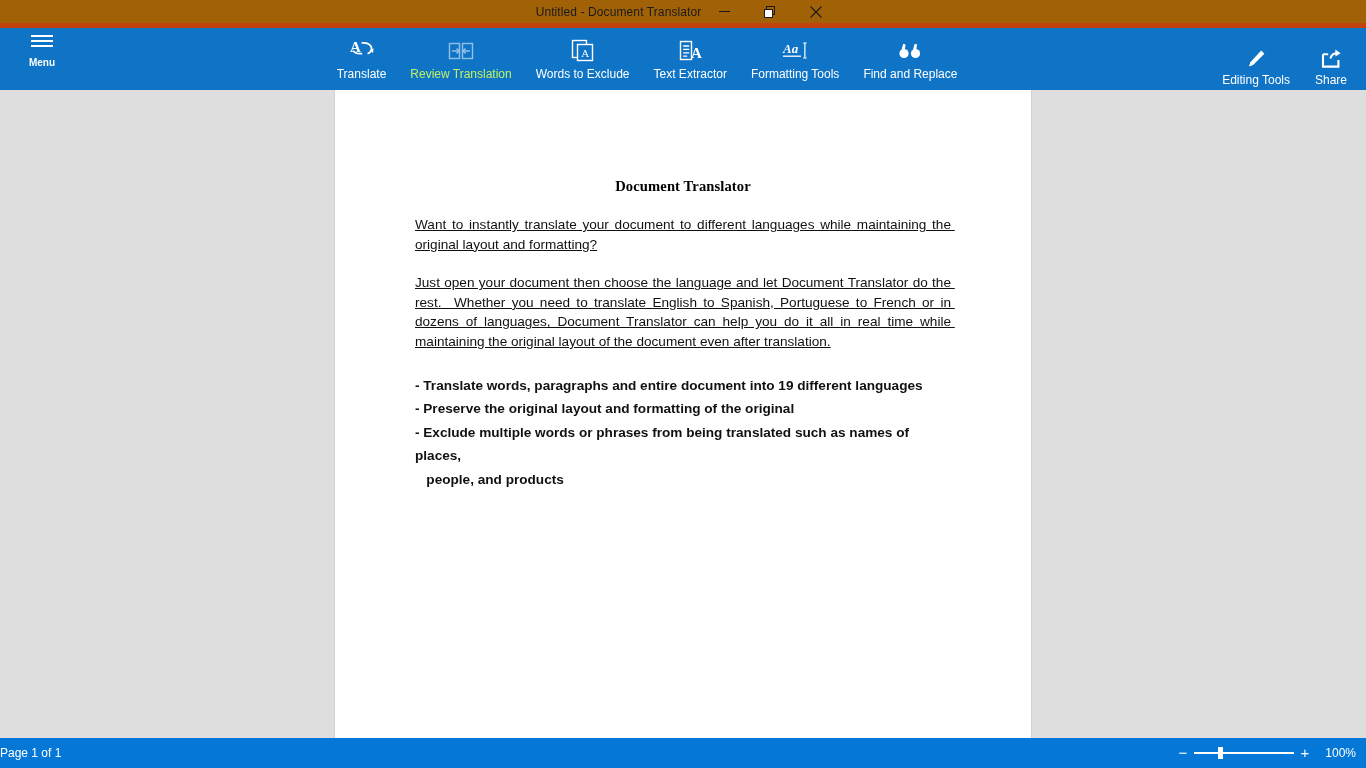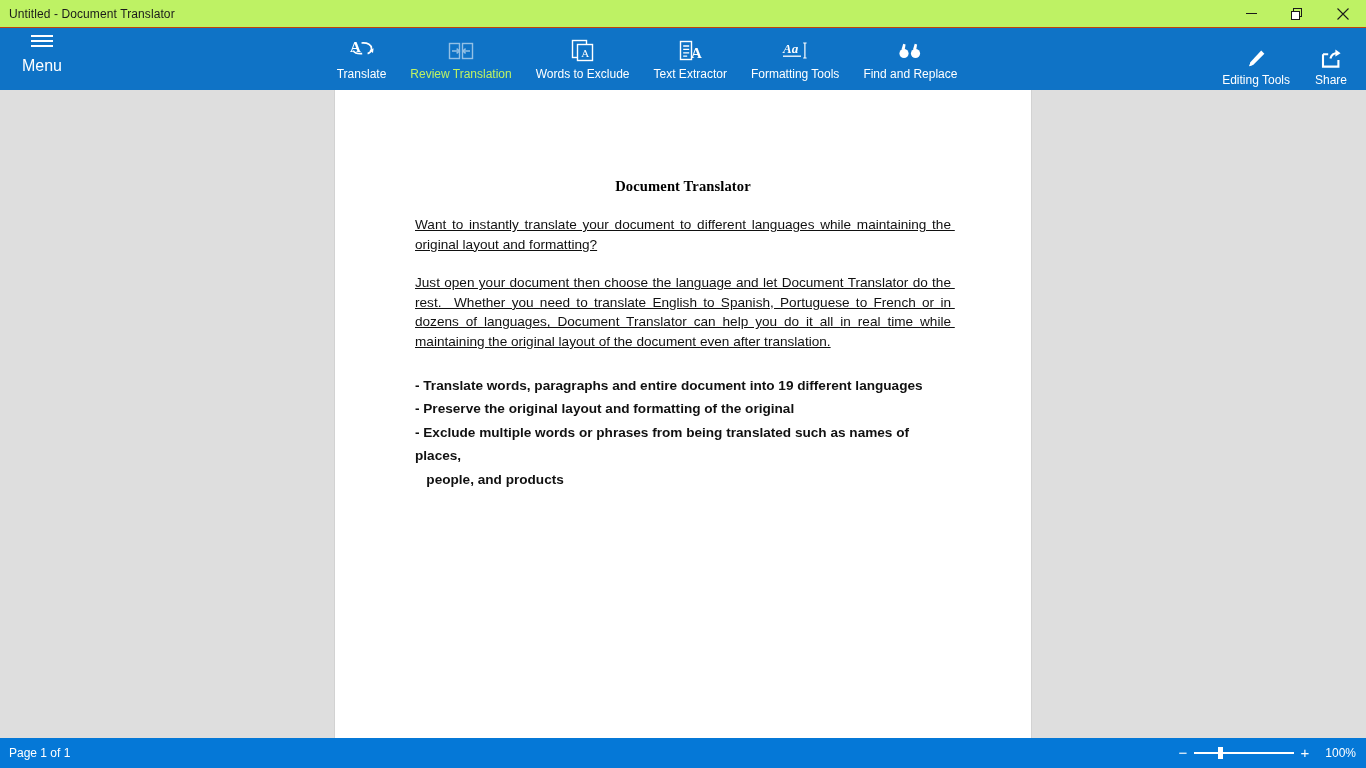--- a/index.html
+++ b/index.html
@@ -6,25 +6,25 @@
   html, body {
     width: 1366px; height: 768px;
     font-family: "Liberation Sans", sans-serif;
     overflow: hidden;
     background: #ffffff;
   }
 
   
   .titlebar {
     height: 28px;
-    background: #bef264;
-    display: flex;
-    align-items: center;
-    justify-content: space-between;
-    border-bottom: 1px solid #c2410c;
+    background: #a16207;
+    display: flex;
+    align-items: center;
+    justify-content: center;
+    border-bottom: 5px solid #c2410c;
   }
   .titlebar-text {
     font-size: 12px;
     color: #1a1a1a;
     padding-left: 9px;
     letter-spacing: 0.1px;
     white-space: nowrap;
   }
   .win-controls { display: flex; height: 28px; }
   .win-btn {
@@ -85,21 +85,21 @@
 
   .menu-btn {
     display: flex;
     flex-direction: column;
     align-items: center;
     justify-content: center;
     width: 84px;
     cursor: default;
   }
   .menu-btn .rb-icon { height: 26px; display:flex; align-items:center; justify-content:center; margin-bottom: 3px;}
-  .menu-btn .rb-label { font-size: 16px; }
+  .menu-btn .rb-label { font-size: 10px; font-weight: bold; }
   .hamburger { width: 22px; }
   .hamburger div {
     height: 2px; background: #fff; margin: 3px 0; border-radius: 0;
   }
 
   
   .workarea {
     position: absolute;
     top: 90px; left: 0; right: 0; bottom: 30px;
     background: #dedede;
@@ -146,21 +146,21 @@
     position: absolute;
     left: 0; right: 0; bottom: 0;
     height: 30px;
     background: #0578d7;
     color: #ffffff;
     display: flex;
     align-items: center;
     justify-content: space-between;
     font-size: 12px;
   }
-  .status-left { padding-left: 9px; white-space: nowrap; }
+  .status-left { white-space: nowrap; }
   .status-right {
     display: flex;
     align-items: center;
     padding-right: 10px;
     gap: 0;
   }
   .zoom-minus, .zoom-plus {
     width: 22px; text-align: center;
     font-size: 15px; line-height: 14px;
     cursor: default; user-select: none;

